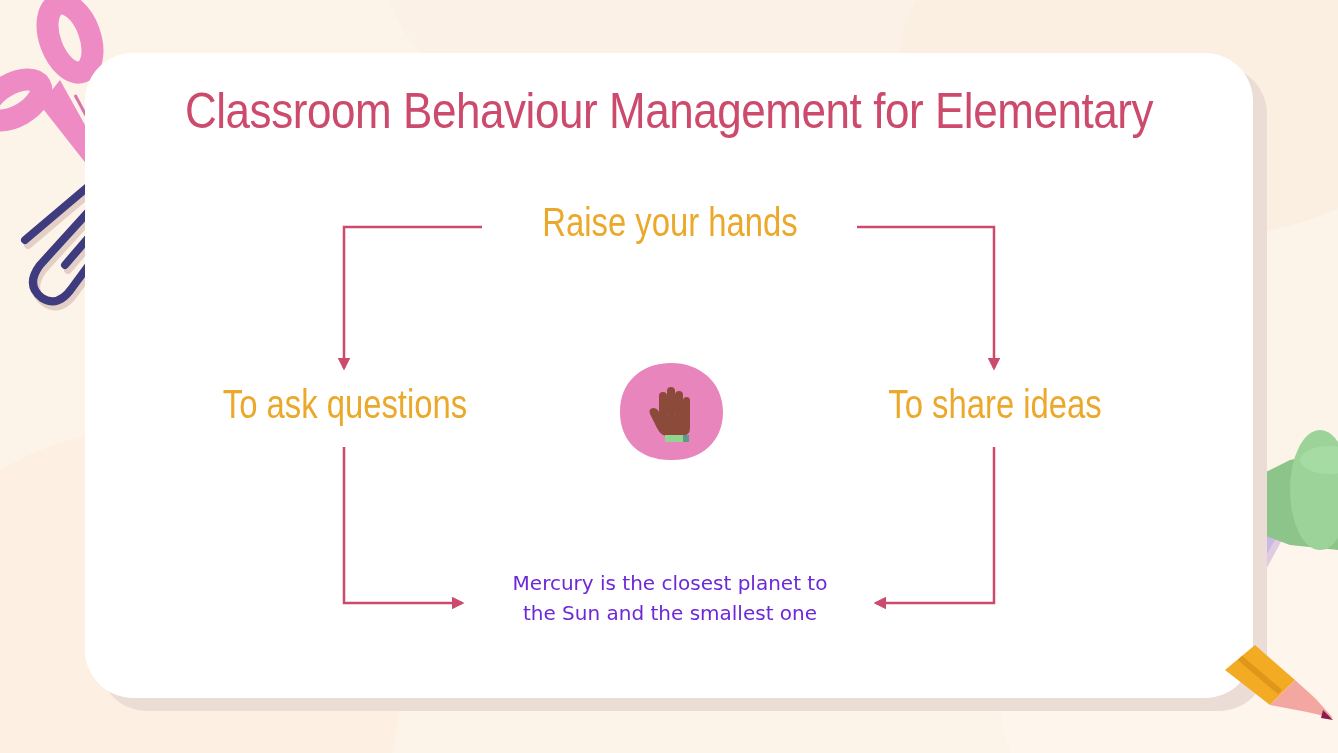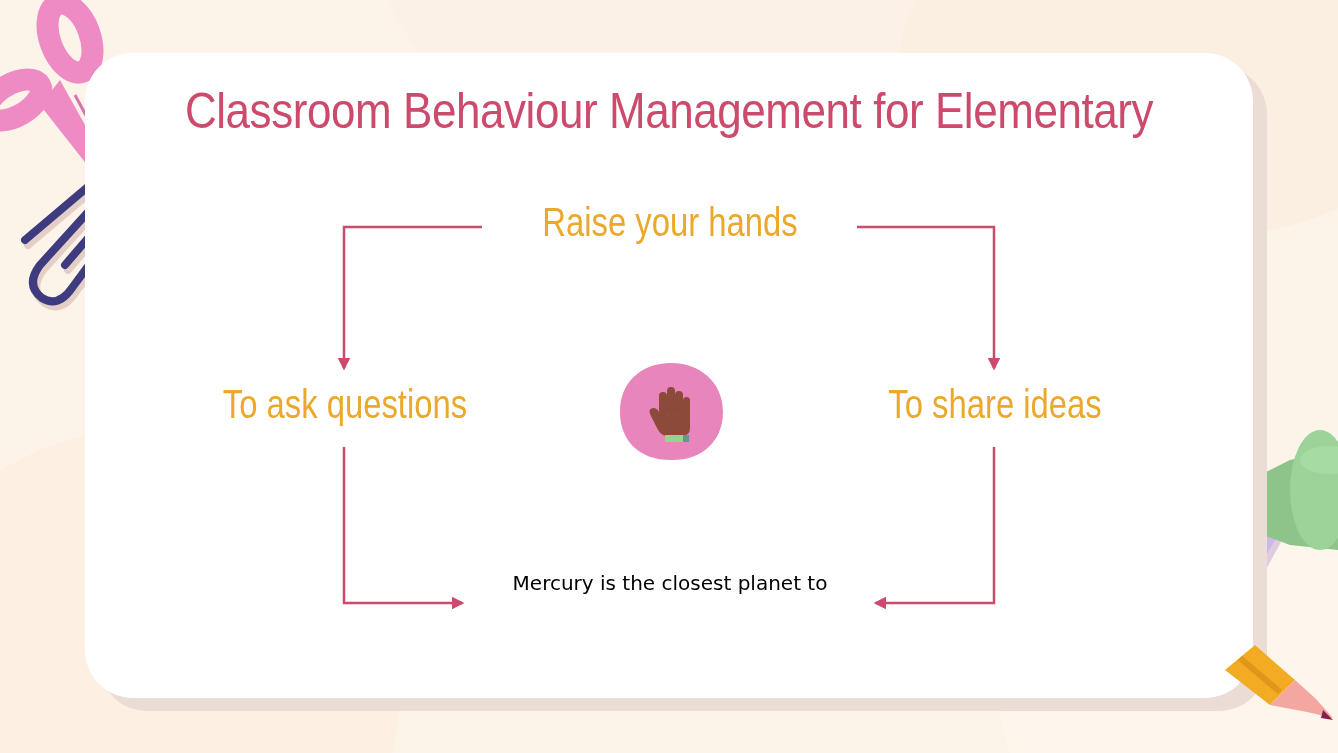--- a/index.html
+++ b/index.html
@@ -35,21 +35,21 @@
     position:absolute; color:#eba82a; font-size:40px;
     font-family:"Liberation Sans", sans-serif;
     transform:scaleX(0.82); white-space:nowrap;
   }
   .lbl-top { left:500px; top:200px; width:340px; text-align:center; transform-origin:170px 0; }
   .lbl-left { left:180px; top:382px; width:330px; text-align:center; transform-origin:165px 0; }
   .lbl-right { left:850px; top:382px; width:290px; text-align:center; transform-origin:145px 0; }
 
   .desc {
     position:absolute; left:470px; top:568px; width:400px; text-align:center;
-    color:#000000; font-size:20px; line-height:30px;
+    color:#6d28d9; font-size:20px; line-height:30px;
     font-family:"DejaVu Sans", sans-serif;
   }
   .desc span { display:block; }
 
   svg.arrows { position:absolute; left:0; top:0; }
 
   .hand-badge { position:absolute; left:617px; top:360px; width:108px; height:102px; }
 </style>
 </head>
 <body>
@@ -119,13 +119,14 @@
     <rect x="58" y="31" width="8" height="27" rx="4"></rect>
     <rect x="66" y="37" width="7" height="22" rx="3.5"></rect>
     <path d="M42 55 L73 55 L73 68 Q73 76 64 76 L50 76 Q44 76 40 68 L33 54 Q31 49 36 48 Q40 48 42 52 Z"></path>
   </g>
   <rect x="48" y="75" width="24" height="7" fill="#94d491"></rect>
   <rect x="66" y="75" width="6" height="7" fill="#5c9a8a"></rect>
 </svg>
 
 <div class="desc">
   <span>Mercury is the closest planet to</span>
+  <span>the Sun and the smallest one</span>
 </div>
 
 </body></html>

